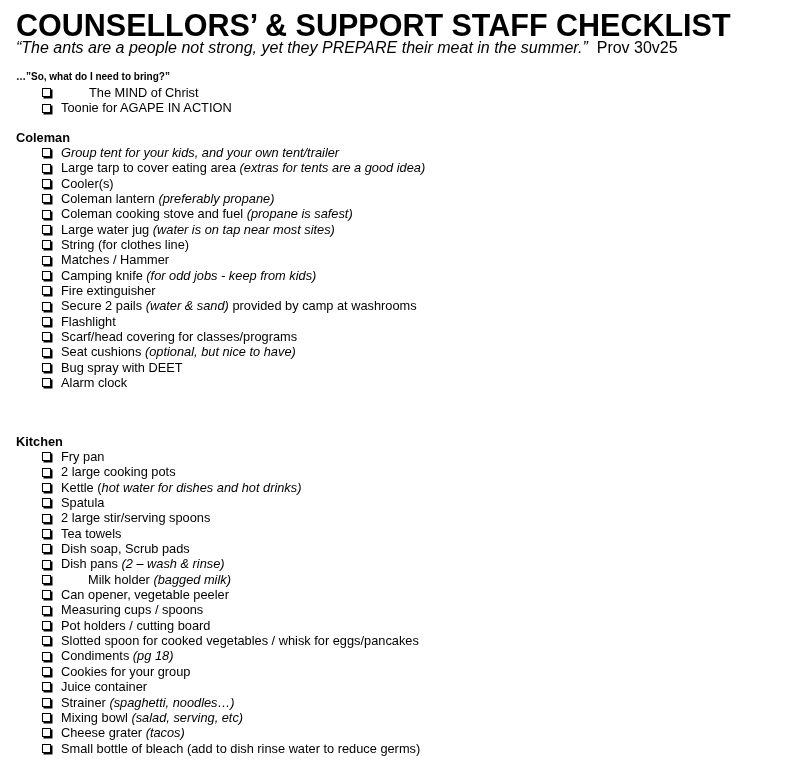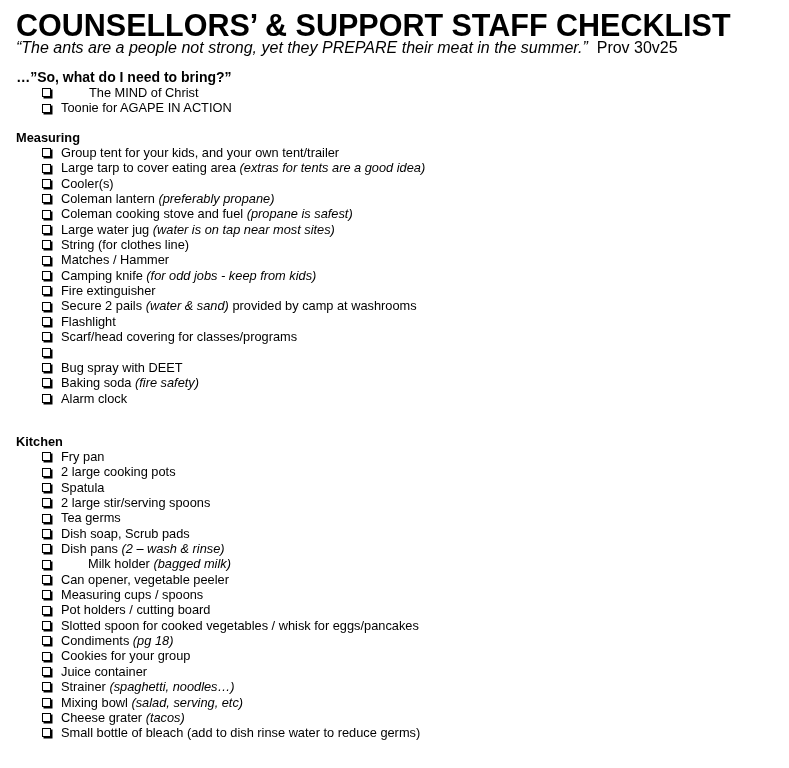--- a/index.html
+++ b/index.html
@@ -16,21 +16,21 @@
     position: absolute; left: 16px; top: 41px;
     font-size: 16px; line-height: 13px; white-space: nowrap;
   }
   .quote .q-text { font-style: italic; }
   .section {
     position: absolute; left: 16px;
   }
   .section-head {
     font-weight: bold; font-size: 12.8px; line-height: 15px; white-space: nowrap;
   }
-  .section-head.big { font-size: 14px; line-height: 16px; text-align: center; }
+  .section-head.big { font-size: 10px; line-height: 16px; }
   ul.items { list-style: none; margin: 0; padding: 0 0 0 25px; }
   ul.items li {
     font-size: 12.8px; line-height: 15.35px; height: 15.35px; white-space: nowrap;
     display: flex; align-items: center;
   }
   .cb {
     display: inline-block; width: 7px; height: 7px; border: 1px solid #000;
     box-shadow: 1.5px 1.5px 0 0 #000; margin-right: 10px; margin-left: 1px;
     flex: none; position: relative; top: 0px;
   }
@@ -53,25 +53,25 @@
         <span style="white-space: pre; margin-left: 28px;"><span>The MIND of Christ</span><span class="it"></span></span>
       </li>
       <li>
         <span class="cb"></span>
         <span style="white-space: pre;"><span>Toonie for AGAPE IN ACTION</span><span class="it"></span></span>
       </li>
     </ul>
 </div>
 
 <div class="section" style="top:130px;">
-  <div class="section-head">Measuring</div>
+  <div class="section-head">Coleman</div>
   <ul class="items" id="campsite-list">
       <li>
         <span class="cb"></span>
-        <span style="white-space: pre;"><span class="bd"></span><span>Group tent for your kids, and your own tent/trailer</span><span class="it"></span><span></span></span>
+        <span style="white-space: pre; font-style: italic;"><span class="bd"></span><span>Group tent for your kids, and your own tent/trailer</span><span class="it"></span><span></span></span>
       </li>
       <li>
         <span class="cb"></span>
         <span style="white-space: pre;"><span class="bd"></span><span>Large tarp to cover eating area </span><span class="it">(extras for tents are a good idea)</span><span></span></span>
       </li>
       <li>
         <span class="cb"></span>
         <span style="white-space: pre;"><span class="bd"></span><span>Cooler(s)</span><span class="it"></span><span></span></span>
       </li>
       <li>
@@ -109,28 +109,25 @@
       <li>
         <span class="cb"></span>
         <span style="white-space: pre;"><span class="bd"></span><span>Flashlight</span><span class="it"></span><span></span></span>
       </li>
       <li>
         <span class="cb"></span>
         <span style="white-space: pre;"><span class="bd"></span><span>Scarf/head covering for classes/programs</span><span class="it"></span><span></span></span>
       </li>
       <li>
         <span class="cb"></span>
+        <span style="white-space: pre;"><span class="bd"></span><span>Seat cushions </span><span class="it">(optional, but nice to have)</span><span></span></span>
       </li>
       <li>
         <span class="cb"></span>
         <span style="white-space: pre;"><span class="bd"></span><span>Bug spray with DEET</span><span class="it"></span><span></span></span>
-      </li>
-      <li>
-        <span class="cb"></span>
-        <span style="white-space: pre;"><span class="bd"></span><span>Baking soda </span><span class="it">(fire safety)</span><span></span></span>
       </li>
       <li>
         <span class="cb"></span>
         <span style="white-space: pre;"><span class="bd"></span><span>Alarm clock</span><span class="it"></span><span></span></span>
       </li>
     </ul>
 </div>
 
 <div class="section" style="top:434px;">
   <div class="section-head">Kitchen</div>
@@ -138,29 +135,33 @@
       <li>
         <span class="cb"></span>
         <span style="white-space: pre;"><span>Fry pan</span><span class="it"></span><span></span></span>
       </li>
       <li>
         <span class="cb"></span>
         <span style="white-space: pre;"><span>2 large cooking pots</span><span class="it"></span><span></span></span>
       </li>
       <li>
         <span class="cb"></span>
+        <span style="white-space: pre;"><span>Kettle (</span><span class="it">hot water for dishes and hot drinks)</span><span></span></span>
+      </li>
+      <li>
+        <span class="cb"></span>
         <span style="white-space: pre;"><span>Spatula</span><span class="it"></span><span></span></span>
       </li>
       <li>
         <span class="cb"></span>
         <span style="white-space: pre;"><span>2 large stir/serving spoons</span><span class="it"></span><span></span></span>
       </li>
       <li>
         <span class="cb"></span>
-        <span style="white-space: pre;"><span>Tea germs</span><span class="it"></span><span></span></span>
+        <span style="white-space: pre;"><span>Tea towels</span><span class="it"></span><span></span></span>
       </li>
       <li>
         <span class="cb"></span>
         <span style="white-space: pre;"><span>Dish soap, Scrub pads</span><span class="it"></span><span></span></span>
       </li>
       <li>
         <span class="cb"></span>
         <span style="white-space: pre;"><span>Dish pans </span><span class="it">(2 – wash &amp; rinse)</span><span></span></span>
       </li>
       <li>

